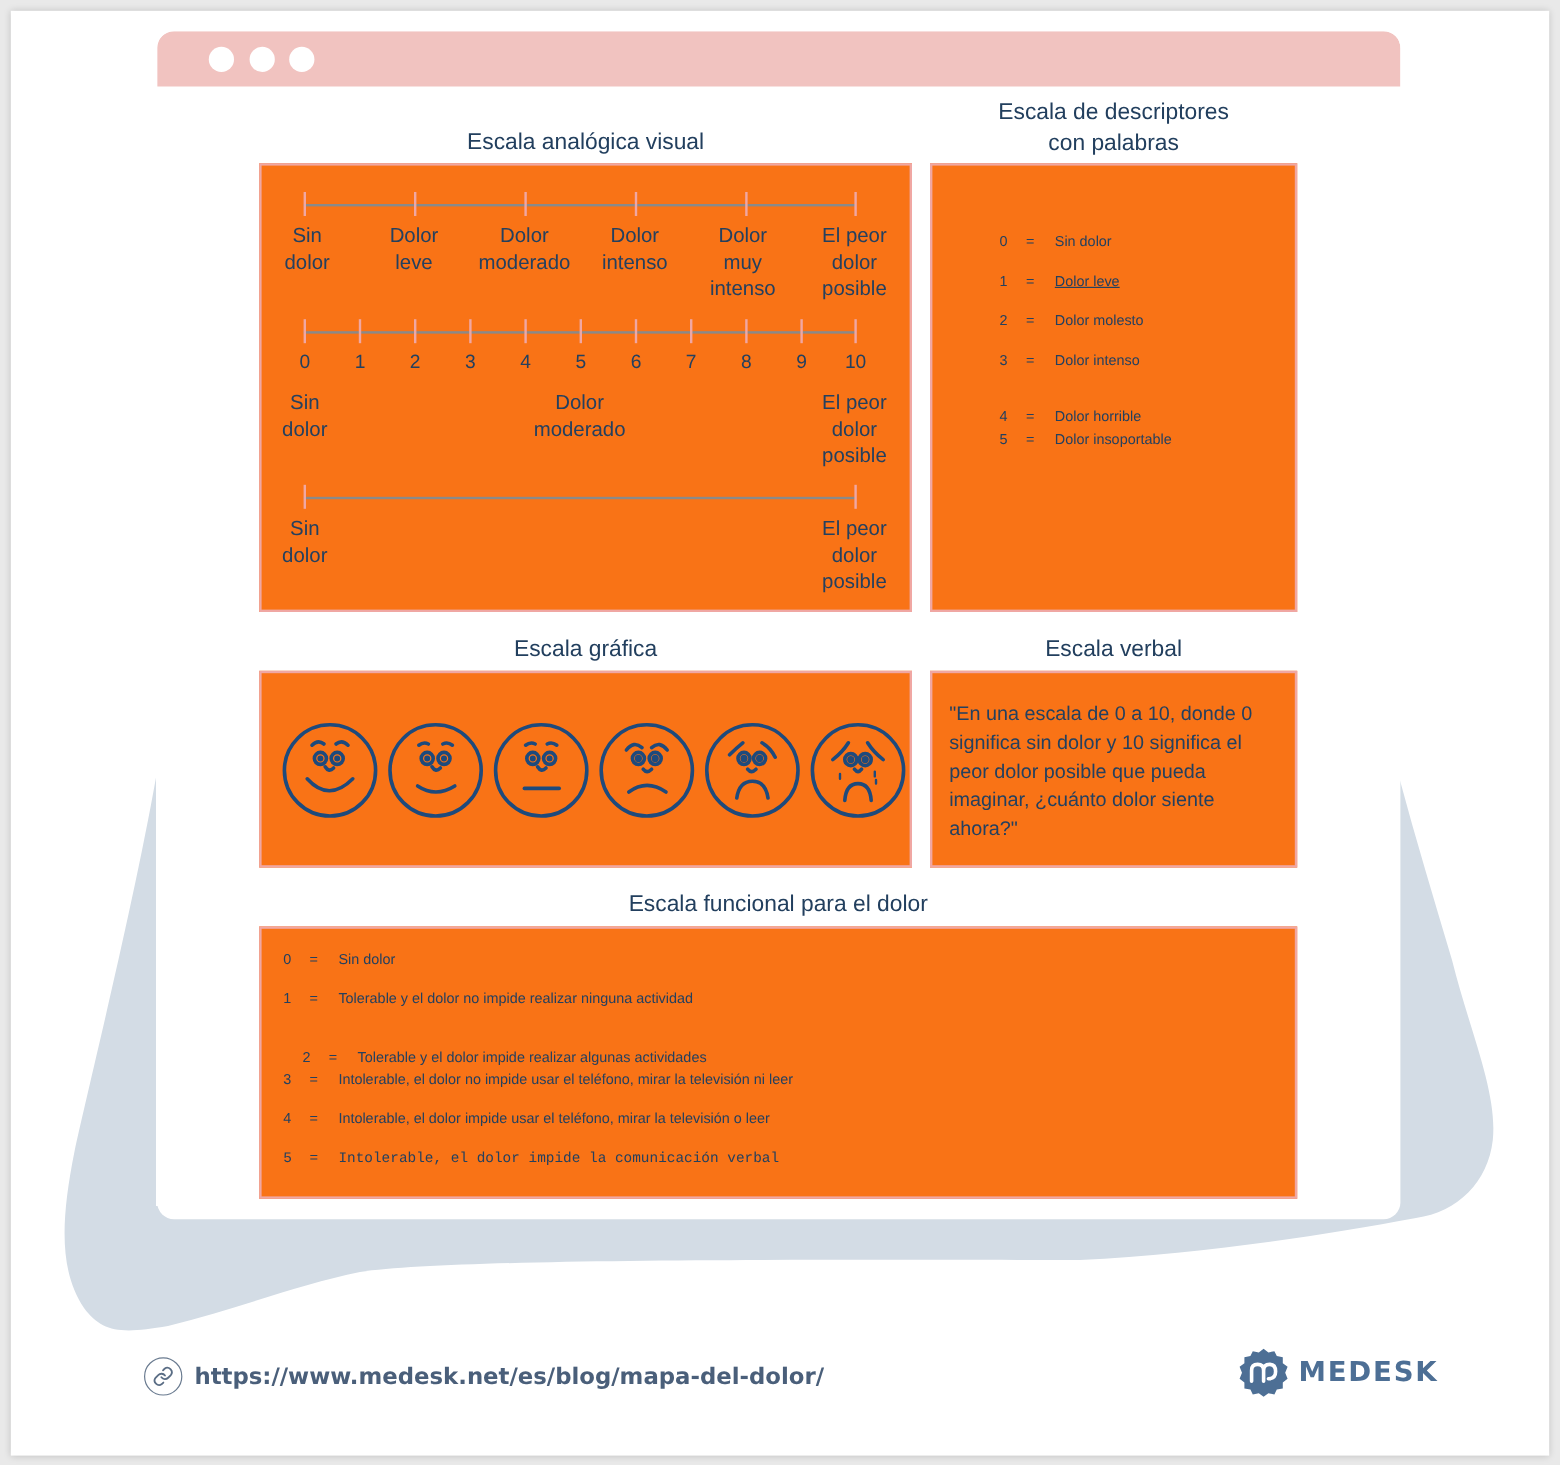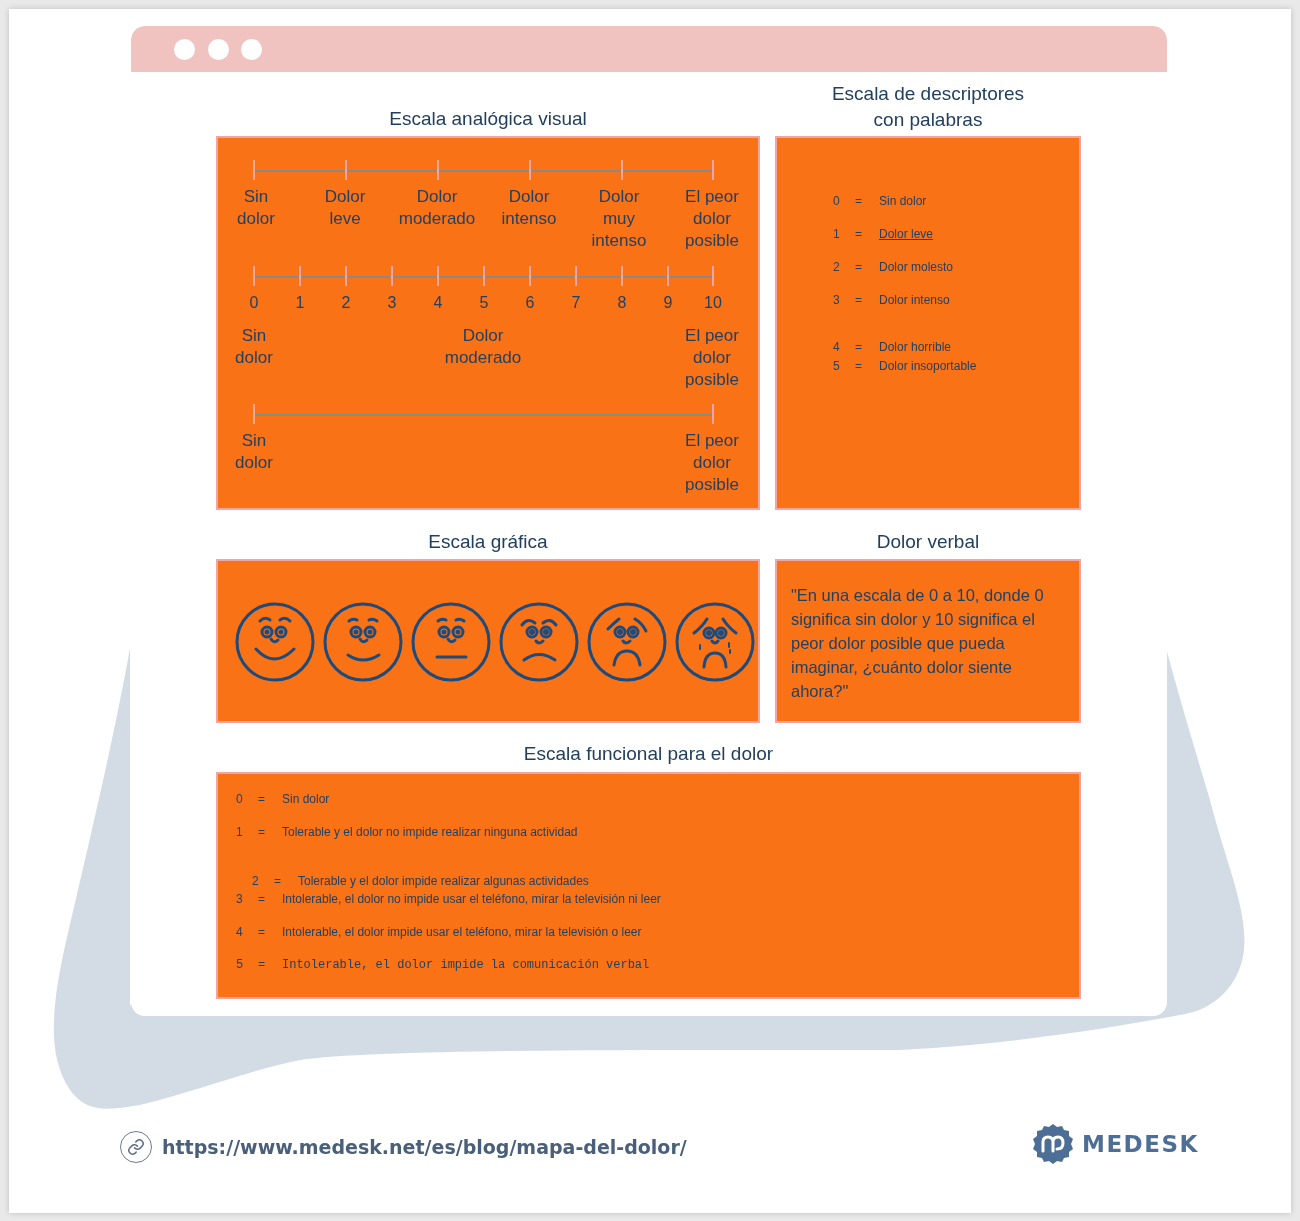--- a/index.html
+++ b/index.html
@@ -208,21 +208,21 @@
           <circle cx="47" cy="32" r="5"></circle>
         <circle cx="35" cy="32" r="1.5" fill="#1e4a7c"></circle>
           <circle cx="47" cy="32" r="1.5" fill="#1e4a7c"></circle>
         <path d="M38 40 Q41 44 44 40"></path>
         <path d="M30 66 Q31 52 41 52 Q51 52 52 66"></path>
         <path d="M26 44 L26 48 M55 42 L55 46 M56 49 L56 52" stroke-width="2"></path>
       </svg>
     </div>
   </div>
 
-  <div class="panel-title" style="left:644px; top:503px; width:306px;">Dolor verbal</div>
+  <div class="panel-title" style="left:644px; top:503px; width:306px;">Escala verbal</div>
   <div class="box" style="left:644px; top:533px; width:306px; height:164px;">
     <div class="verbal">"En una escala de 0 a 10, donde 0 significa sin dolor y 10 significa el peor dolor posible que pueda imaginar, ¿cuánto dolor siente ahora?"</div>
   </div>
 
   <div class="panel-title" style="left:85px; top:715px; width:865px;">Escala funcional para el dolor</div>
   <div class="box" style="left:85px; top:746px; width:865px; height:227px;">
     <div class="list-row" style="left:18px; top:18px;"><span class="n">0</span><span class="eq">=</span><span>Sin dolor</span></div>
     <div class="list-row" style="left:18px; top:51px;"><span class="n">1</span><span class="eq">=</span><span>Tolerable y el dolor no impide realizar ninguna actividad</span></div>
     <div class="list-row" style="left:18px; top:100px;margin-left:16px;"><span class="n">2</span><span class="eq">=</span><span>Tolerable y el dolor impide realizar algunas actividades</span></div>
     <div class="list-row" style="left:18px; top:118px;"><span class="n">3</span><span class="eq">=</span><span>Intolerable, el dolor no impide usar el teléfono, mirar la televisión ni leer</span></div>

